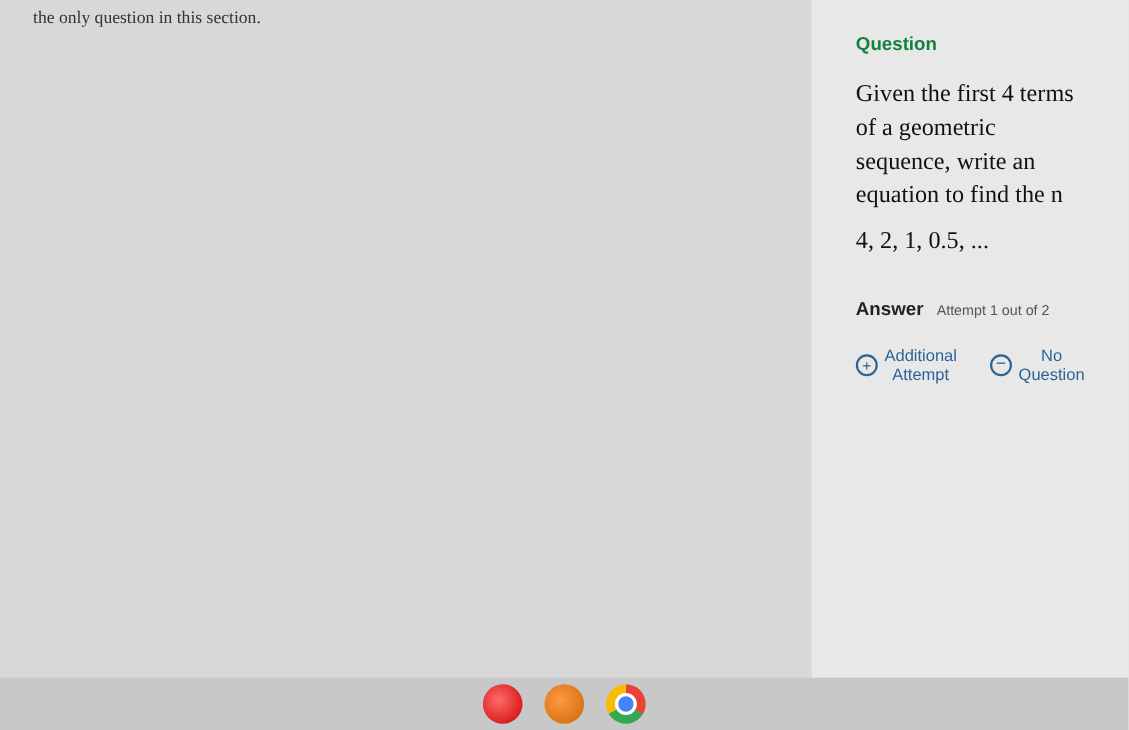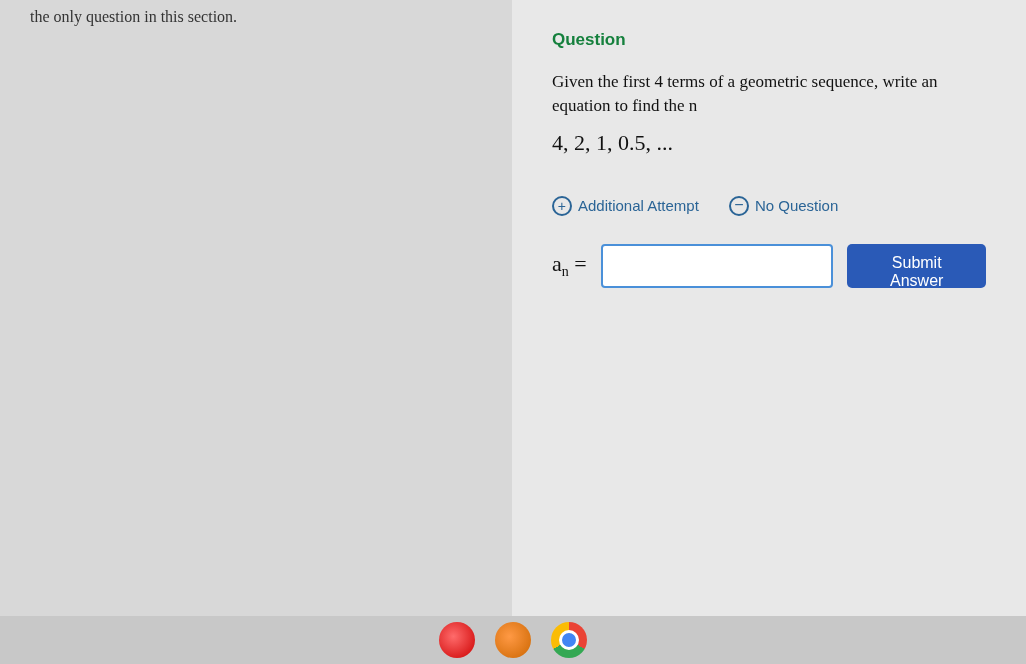--- a/index.html
+++ b/index.html
@@ -43,21 +43,21 @@
     .question-label {
       font-family: Arial, sans-serif;
       font-weight: bold;
       font-size: 17px;
       color: #15803d;
       margin-bottom: 20px;
     }
 
     .question-text {
       font-family: Georgia, serif;
-      font-size: 17px;
+      font-size: 22px;
       color: #111;
       margin-bottom: 12px;
       line-height: 1.4;
     }
 
     .sequence-text {
       font-family: Georgia, serif;
       font-size: 22px;
       color: #111;
       margin-bottom: 40px;
@@ -232,44 +232,41 @@
   <div class="content-area">
 
     <div class="question-label">Question</div>
 
     <div class="question-text">Given the first 4 terms of a geometric sequence, write an equation to find the n</div>
 
     <div class="sequence-text">4, 2, 1, 0.5, ...</div>
 
     <div class="answer-section">
 
+      <div class="answer-header">
+        <span class="answer-label">Answer</span>
+        <span class="attempt-text">Attempt 1 out of 2</span>
+      </div>
 
       <div class="solution-options">
         <button class="solution-btn">
           <span class="icon-circle">
             <span class="icon-plus">+</span>
           </span>
           <span>Additional Attempt</span>
         </button>
 
         <button class="solution-btn">
           <span class="icon-circle">
             <span class="icon-minus">−</span>
           </span>
           <span>No Question</span>
         </button>
       </div>
 
-      <div class="answer-input-row">
-        <span class="answer-prefix">
-          a<sub>n</sub> =
-        </span>
-        <input class="answer-input" type="text" style="">
-        <button class="submit-btn">Submit Answer</button>
-      </div>
 
     </div>
   </div>
 
   <div class="bottom-taskbar">
     <div class="taskbar-icon taskbar-icon-red"></div>
     <div class="taskbar-icon taskbar-icon-orange"></div>
     <div class="taskbar-icon taskbar-icon-chrome"></div>
   </div>
 

